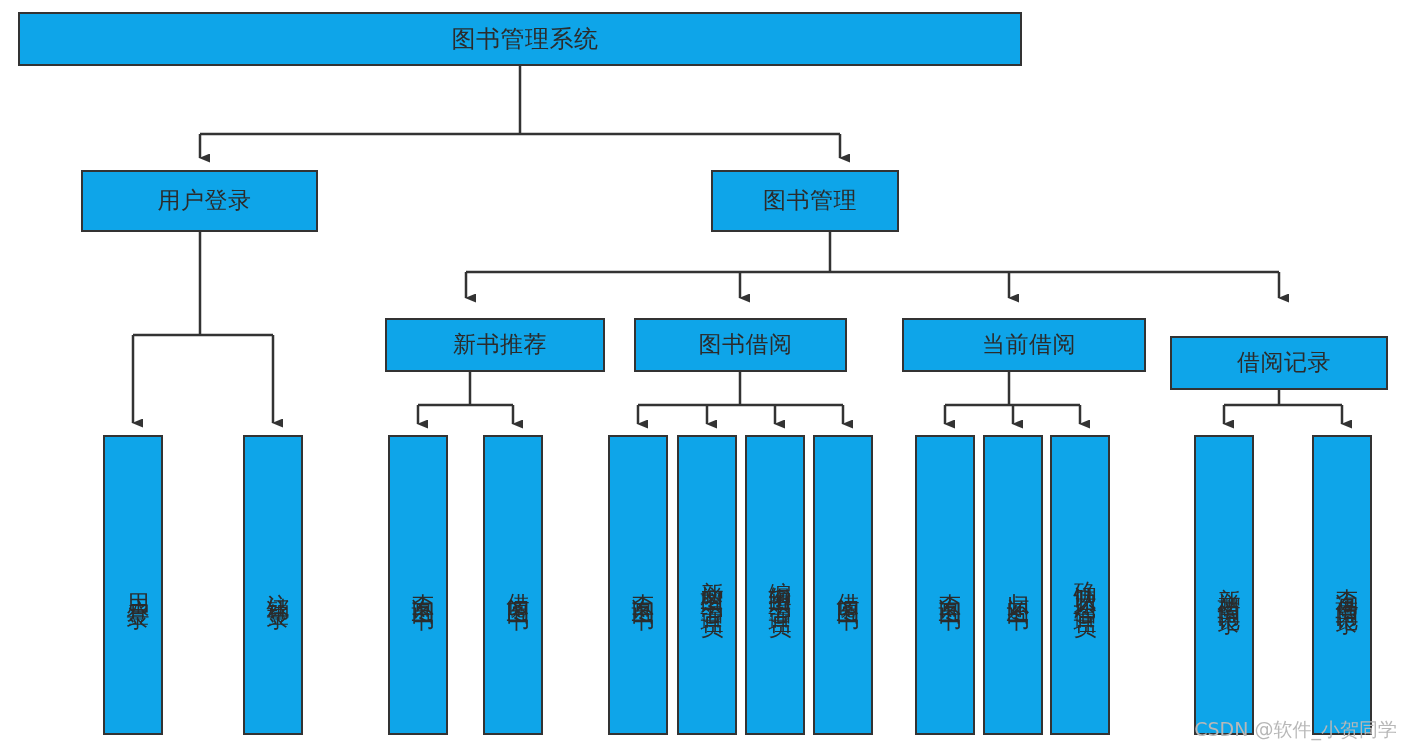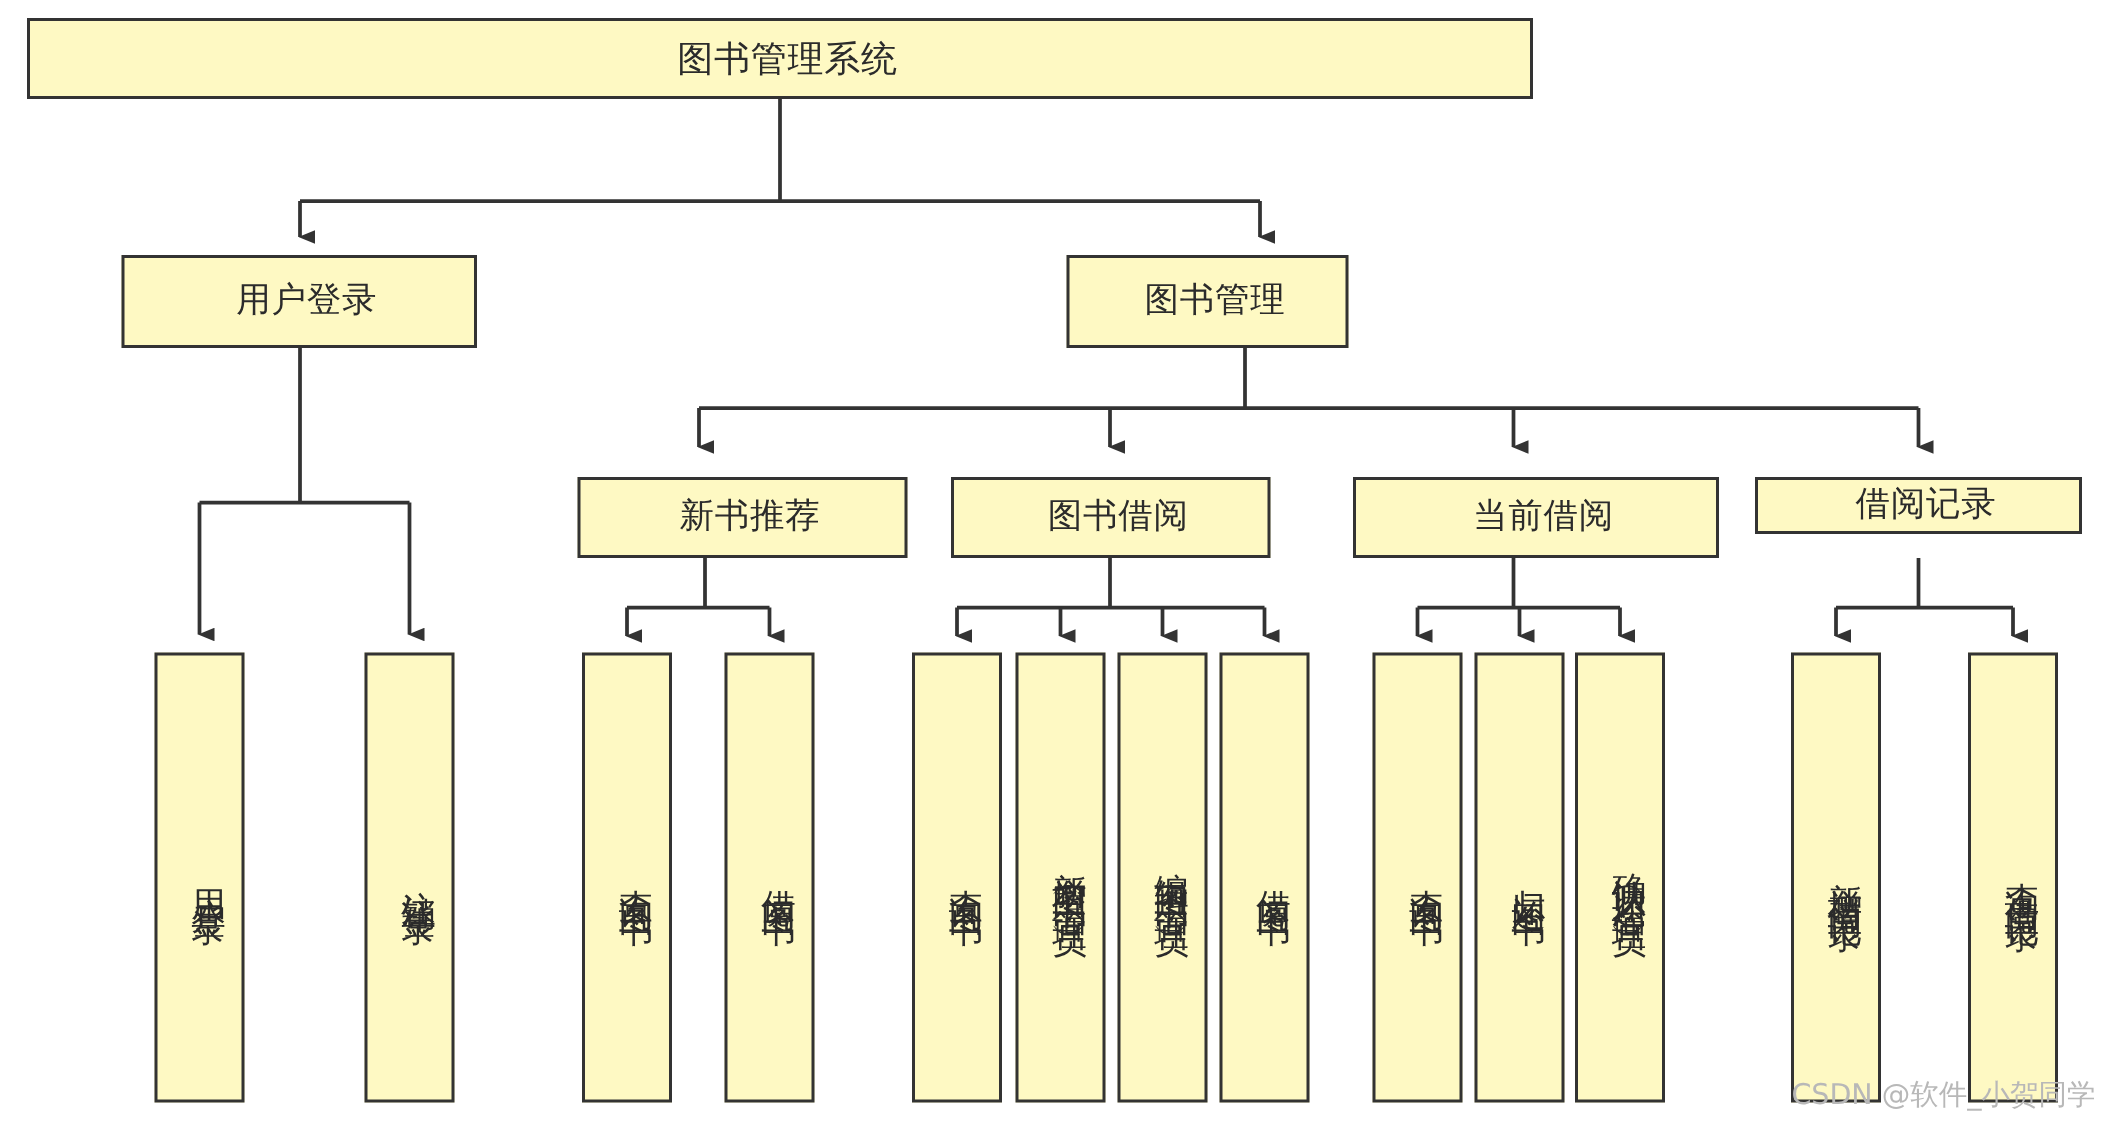--- a/index.html
+++ b/index.html
@@ -22,21 +22,21 @@
     position: absolute;
     left: 0;
     top: 0;
     width: 1405px;
     height: 747px;
   }
   .node-box {
     position: absolute;
     box-sizing: border-box;
     border: 2px solid #333333;
-    background: #fef9c3;
+    background: #0ea5e9;
     display: flex;
     align-items: center;
     justify-content: center;
     overflow: hidden;
     padding-left: 10px;
   }
   .node-label-h {
     font-size: 23px;
     color: #2b2b2b;
     line-height: 1.1;
@@ -135,21 +135,21 @@
 
   <div class="node-box" style="left:360px; top:318px; width:220px; height:54px;margin-left:25px;">
     <span class="node-label-h">新书推荐</span>
   </div>
   <div class="node-box" style="left:634px; top:318px; width:213px; height:54px;text-align:center;">
     <span class="node-label-h">图书借阅</span>
   </div>
   <div class="node-box" style="left:902px; top:318px; width:244px; height:54px;">
     <span class="node-label-h">当前借阅</span>
   </div>
-  <div class="node-box" style="left:1170px; top:318px; width:218px; height:38px;align-items:center;">
+  <div class="node-box" style="left:1170px; top:336px; width:218px; height:54px;align-items:center;">
     <span class="node-label-h">借阅记录</span>
   </div>
 
   <div class="node-box" style="left:103px; top:435px; width:60px; height:300px;">
     <span class="node-label-v">用户登录</span>
   </div>
   <div class="node-box" style="left:243px; top:435px; width:60px; height:300px;">
     <span class="node-label-v">注销登录</span>
   </div>
 

